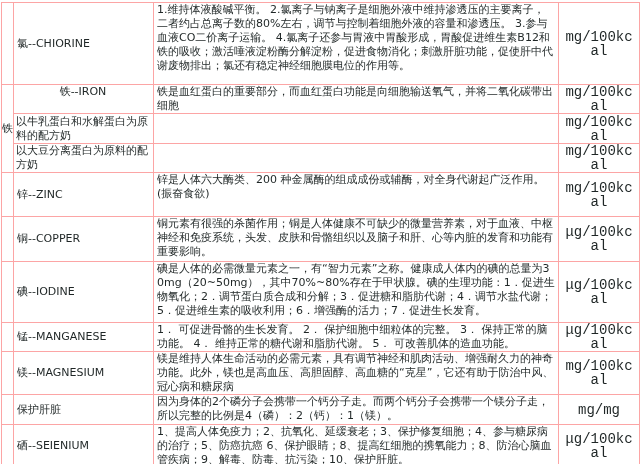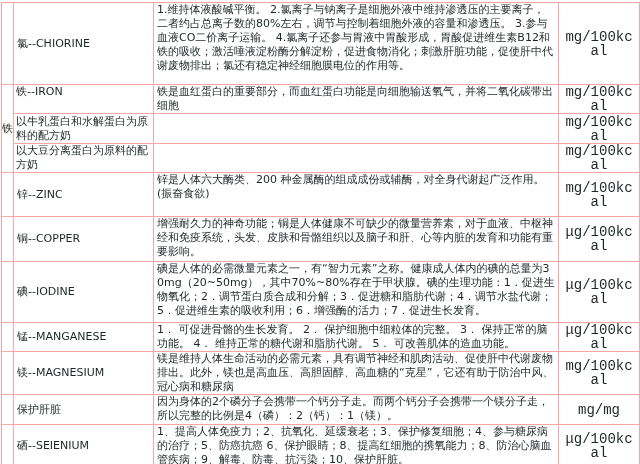--- a/index.html
+++ b/index.html
@@ -16,21 +16,21 @@
     padding:0 3px;
     overflow:hidden;
     font-size:11px;
     line-height:14px;
     vertical-align:middle;
     word-break:break-all;
   }
   td.c0{width:12px;padding:0;text-align:center;}
   td.label{width:140px;}
   td.label.left{text-align:left;padding-left:2px;}
-  td.label.top{vertical-align:top;}
+  td.label.top{vertical-align:top;text-align:center;}
   td.desc{width:405px;text-align:left;vertical-align:top;}
   td.unit{
     width:81px;text-align:center;
     font-family:"Liberation Mono","DejaVu Sans Mono",monospace;
     font-size:14px;letter-spacing:0;
   }
   tr{height:auto;}
 </style>
 </head>
 <body>
@@ -74,42 +74,42 @@
     <tr style="height:44px">
       <td class="c0"></td>
       <td class="label">锌--ZINC</td>
       <td class="desc">锌是人体六大酶类、200 种金属酶的组成成份或辅酶，对全身代谢起广泛作用。 (振奋食欲)</td>
       <td class="unit">mg/100kcal</td>
     </tr>
 
     <tr style="height:45px">
       <td class="c0"></td>
       <td class="label">铜--COPPER</td>
-      <td class="desc">增强耐久力的神奇功能；铜是人体健康不可缺少的微量营养素，对于血液、中枢神经和免疫系统，头发、皮肤和骨骼组织以及脑子和肝、心等内脏的发育和功能有重要影响。</td>
+      <td class="desc">铜元素有很强的杀菌作用；铜是人体健康不可缺少的微量营养素，对于血液、中枢神经和免疫系统，头发、皮肤和骨骼组织以及脑子和肝、心等内脏的发育和功能有重要影响。</td>
       <td class="unit">μg/100kcal</td>
     </tr>
 
     <tr style="height:61px">
       <td class="c0"></td>
       <td class="label">碘--IODINE</td>
       <td class="desc">碘是人体的必需微量元素之一，有“智力元素”之称。健康成人体内的碘的总量为30mg（20~50mg），其中70%~80%存在于甲状腺。碘的生理功能：1．促进生物氧化；2．调节蛋白质合成和分解；3．促进糖和脂肪代谢；4．调节水盐代谢；5．促进维生素的吸收利用；6．增强酶的活力；7．促进生长发育。</td>
       <td class="unit">μg/100kcal</td>
     </tr>
 
     <tr style="height:24px">
       <td class="c0"></td>
       <td class="label">锰--MANGANESE</td>
       <td class="desc">1． 可促进骨骼的生长发育。 2． 保护细胞中细粒体的完整。 3． 保持正常的脑功能。 4． 维持正常的糖代谢和脂肪代谢。  5． 可改善肌体的造血功能。</td>
       <td class="unit">μg/100kcal</td>
     </tr>
 
     <tr style="height:40px">
       <td class="c0"></td>
       <td class="label">镁--MAGNESIUM</td>
-      <td class="desc">镁是维持人体生命活动的必需元素，具有调节神经和肌肉活动、促使肝中代谢废物排出。此外，镁也是高血压、高胆固醇、高血糖的“克星”，它还有助于防治中风、冠心病和糖尿病</td>
+      <td class="desc">镁是维持人体生命活动的必需元素，具有调节神经和肌肉活动、增强耐久力的神奇功能。此外，镁也是高血压、高胆固醇、高血糖的“克星”，它还有助于防治中风、冠心病和糖尿病</td>
       <td class="unit">mg/100kcal</td>
     </tr>
 
     <tr style="height:30px">
       <td class="c0"></td>
       <td class="label">保护肝脏</td>
       <td class="desc">因为身体的2个磷分子会携带一个钙分子走。而两个钙分子会携带一个镁分子走，所以完整的比例是4（磷）：2（钙）：1（镁）。</td>
       <td class="unit">mg/mg</td>
     </tr>
 

